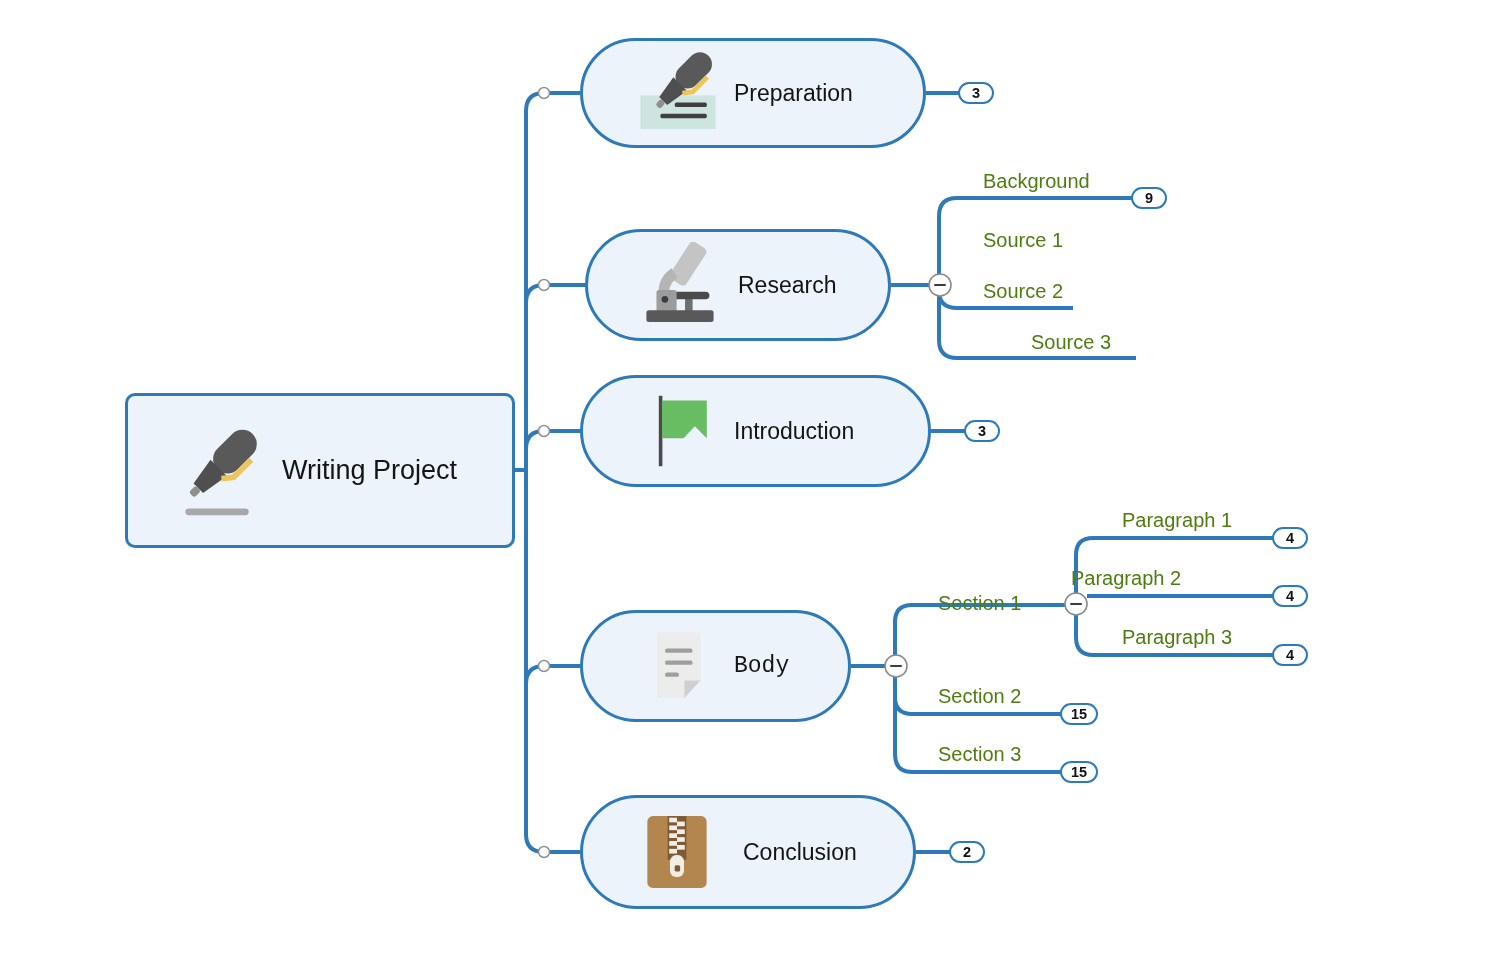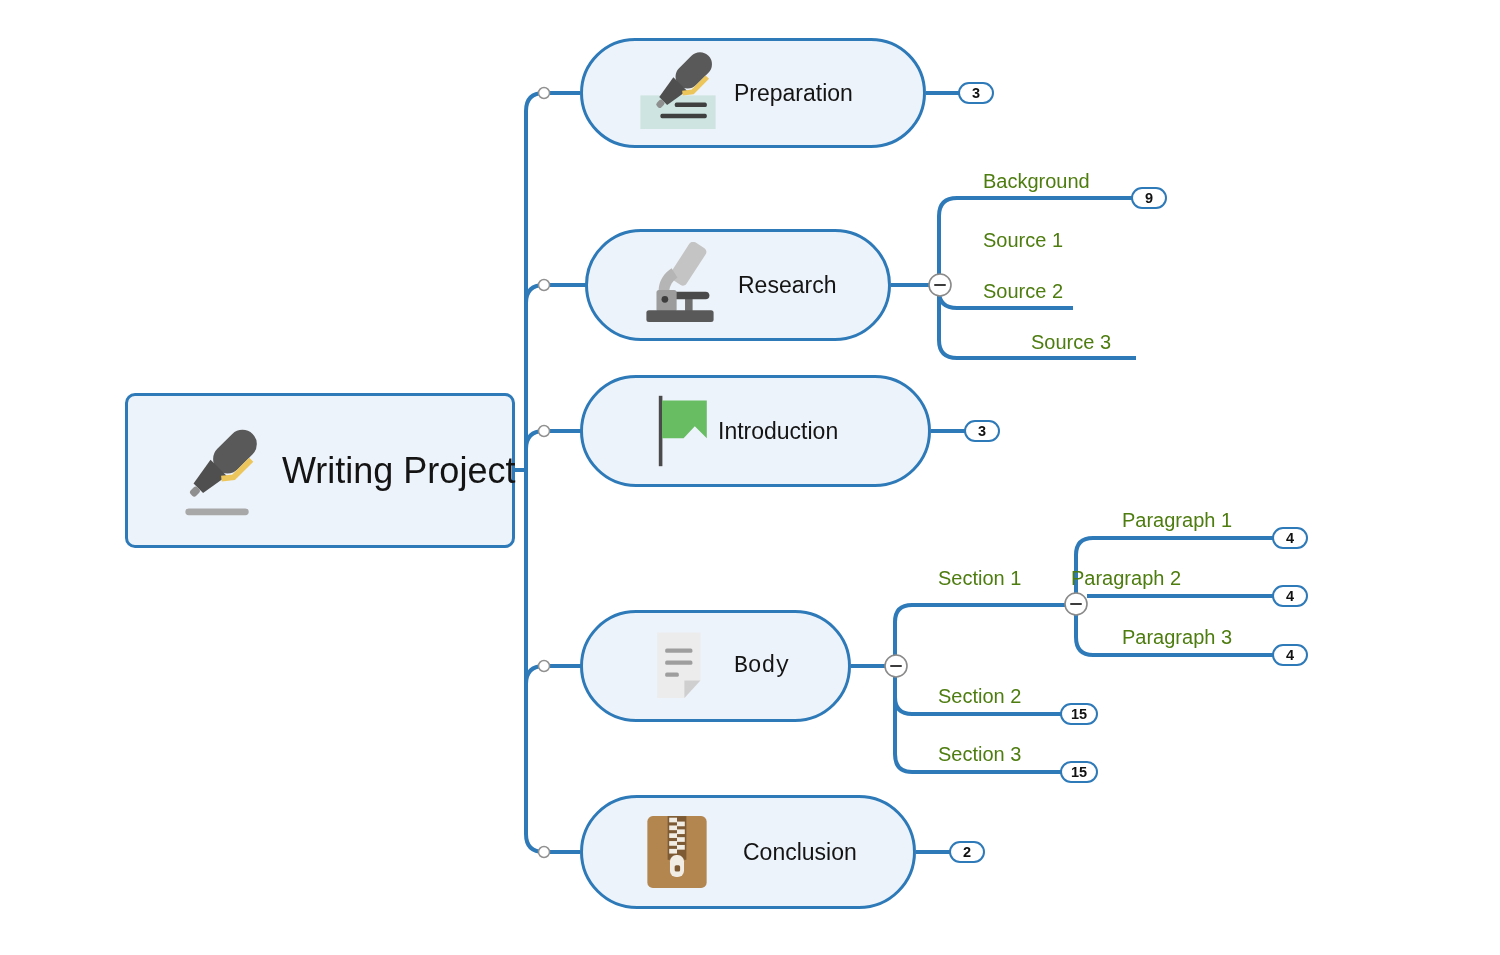--- a/index.html
+++ b/index.html
@@ -7,21 +7,21 @@
   svg.wires{position:absolute;left:0;top:0;width:1500px;height:955px;}
   .connector{stroke:var(--line);stroke-width:4;fill:none;}
   .anchor{fill:#ffffff;stroke:#919191;stroke-width:1.5;}
   .collapse-circle{fill:#ffffff;stroke:#8a8a8a;stroke-width:1.6;}
   .minus{stroke:#3c3c3c;stroke-width:2;stroke-linecap:round;}
   .node{position:absolute;display:flex;align-items:center;background:var(--fill);
         border:3px solid var(--line);box-sizing:border-box;}
   .node.pill{border-radius:60px;}
   .node .label{color:#141414;font-size:23px;white-space:nowrap;}
   .node.root-node{border-radius:10px;}
-  .node.root-node .label{font-size:36px;}
+  .node.root-node .label{font-size:27px;}
   .childlabel{position:absolute;font-size:20px;color:#4d7c0f;white-space:nowrap;line-height:24px;}
   .badge{position:absolute;box-sizing:border-box;min-width:36px;height:22px;padding:0 9px;
          border:2.5px solid var(--line);border-radius:11px;background:#ffffff;color:#111111;
          font-size:14.5px;font-weight:600;display:flex;align-items:center;justify-content:center;}
   .icon{flex:0 0 auto;}
 </style>
 </head>
 <body>
 
 <div class="canvas">
@@ -116,41 +116,41 @@
     </svg>
     <span class="label">Research</span>
   </div>
 
   <div class="childlabel" style="left:983px;top:169px;">Background</div>
   <div class="badge" style="left:1131px;top:187px;">9</div>
   <div class="childlabel" style="left:983px;top:228px;">Source 1</div>
   <div class="childlabel" style="left:983px;top:279px;">Source 2</div>
   <div class="childlabel" style="left:983px;top:330px;margin-left:48px;">Source 3</div>
 
-  <div class="node pill" style="left:580px;top:375px;width:351px;height:112px;padding-left:55px;">
+  <div class="node pill" style="left:580px;top:375px;width:351px;height:112px;padding-left:55px;gap:16px;">
     <svg class="icon" width="80" height="84" viewBox="0 0 100 100">
       <rect x="26" y="6" width="4.5" height="88" fill="#4a4a4a"></rect>
       <path d="M30 12 H 86 V 59 L 71 44 L 57 59 H 30 Z" style="fill:var(--green)"></path>
     </svg>
     <span class="label">Introduction</span>
   </div>
   <div class="badge" style="left:964px;top:420px;">3</div>
 
   <div class="node pill" style="left:580px;top:610px;width:271px;height:112px;padding-left:55px;gap:16px;font-family:Liberation Mono, monospace;">
     <svg class="icon" width="80" height="84" viewBox="0 0 100 100">
       <path d="M24 8 H 78 V 68 L 58 90 H 24 Z" fill="#ececec"></path>
       <path d="M78 68 L 58 90 L 58 68 Z" fill="#cfcfcf"></path>
       <rect x="34" y="28" width="34" height="5.5" rx="2" fill="#9e9e9e"></rect>
       <rect x="34" y="43" width="34" height="5.5" rx="2" fill="#9e9e9e"></rect>
       <rect x="34" y="58" width="17" height="5.5" rx="2" fill="#9e9e9e"></rect>
     </svg>
     <span class="label">Body</span>
   </div>
 
-  <div class="childlabel" style="left:938px;top:566px;">Section 1</div>
+  <div class="childlabel" style="left:938px;top:591px;">Section 1</div>
   <div class="childlabel" style="left:938px;top:684px;">Section 2</div>
   <div class="badge" style="left:1060px;top:703px;">15</div>
   <div class="childlabel" style="left:938px;top:742px;">Section 3</div>
   <div class="badge" style="left:1060px;top:761px;">15</div>
 
   <div class="childlabel" style="left:1122px;top:508px;">Paragraph 1</div>
   <div class="badge" style="left:1272px;top:527px;">4</div>
   <div class="childlabel" style="left:1071px;top:566px;">Paragraph 2</div>
   <div class="badge" style="left:1272px;top:585px;">4</div>
   <div class="childlabel" style="left:1122px;top:625px;">Paragraph 3</div>

